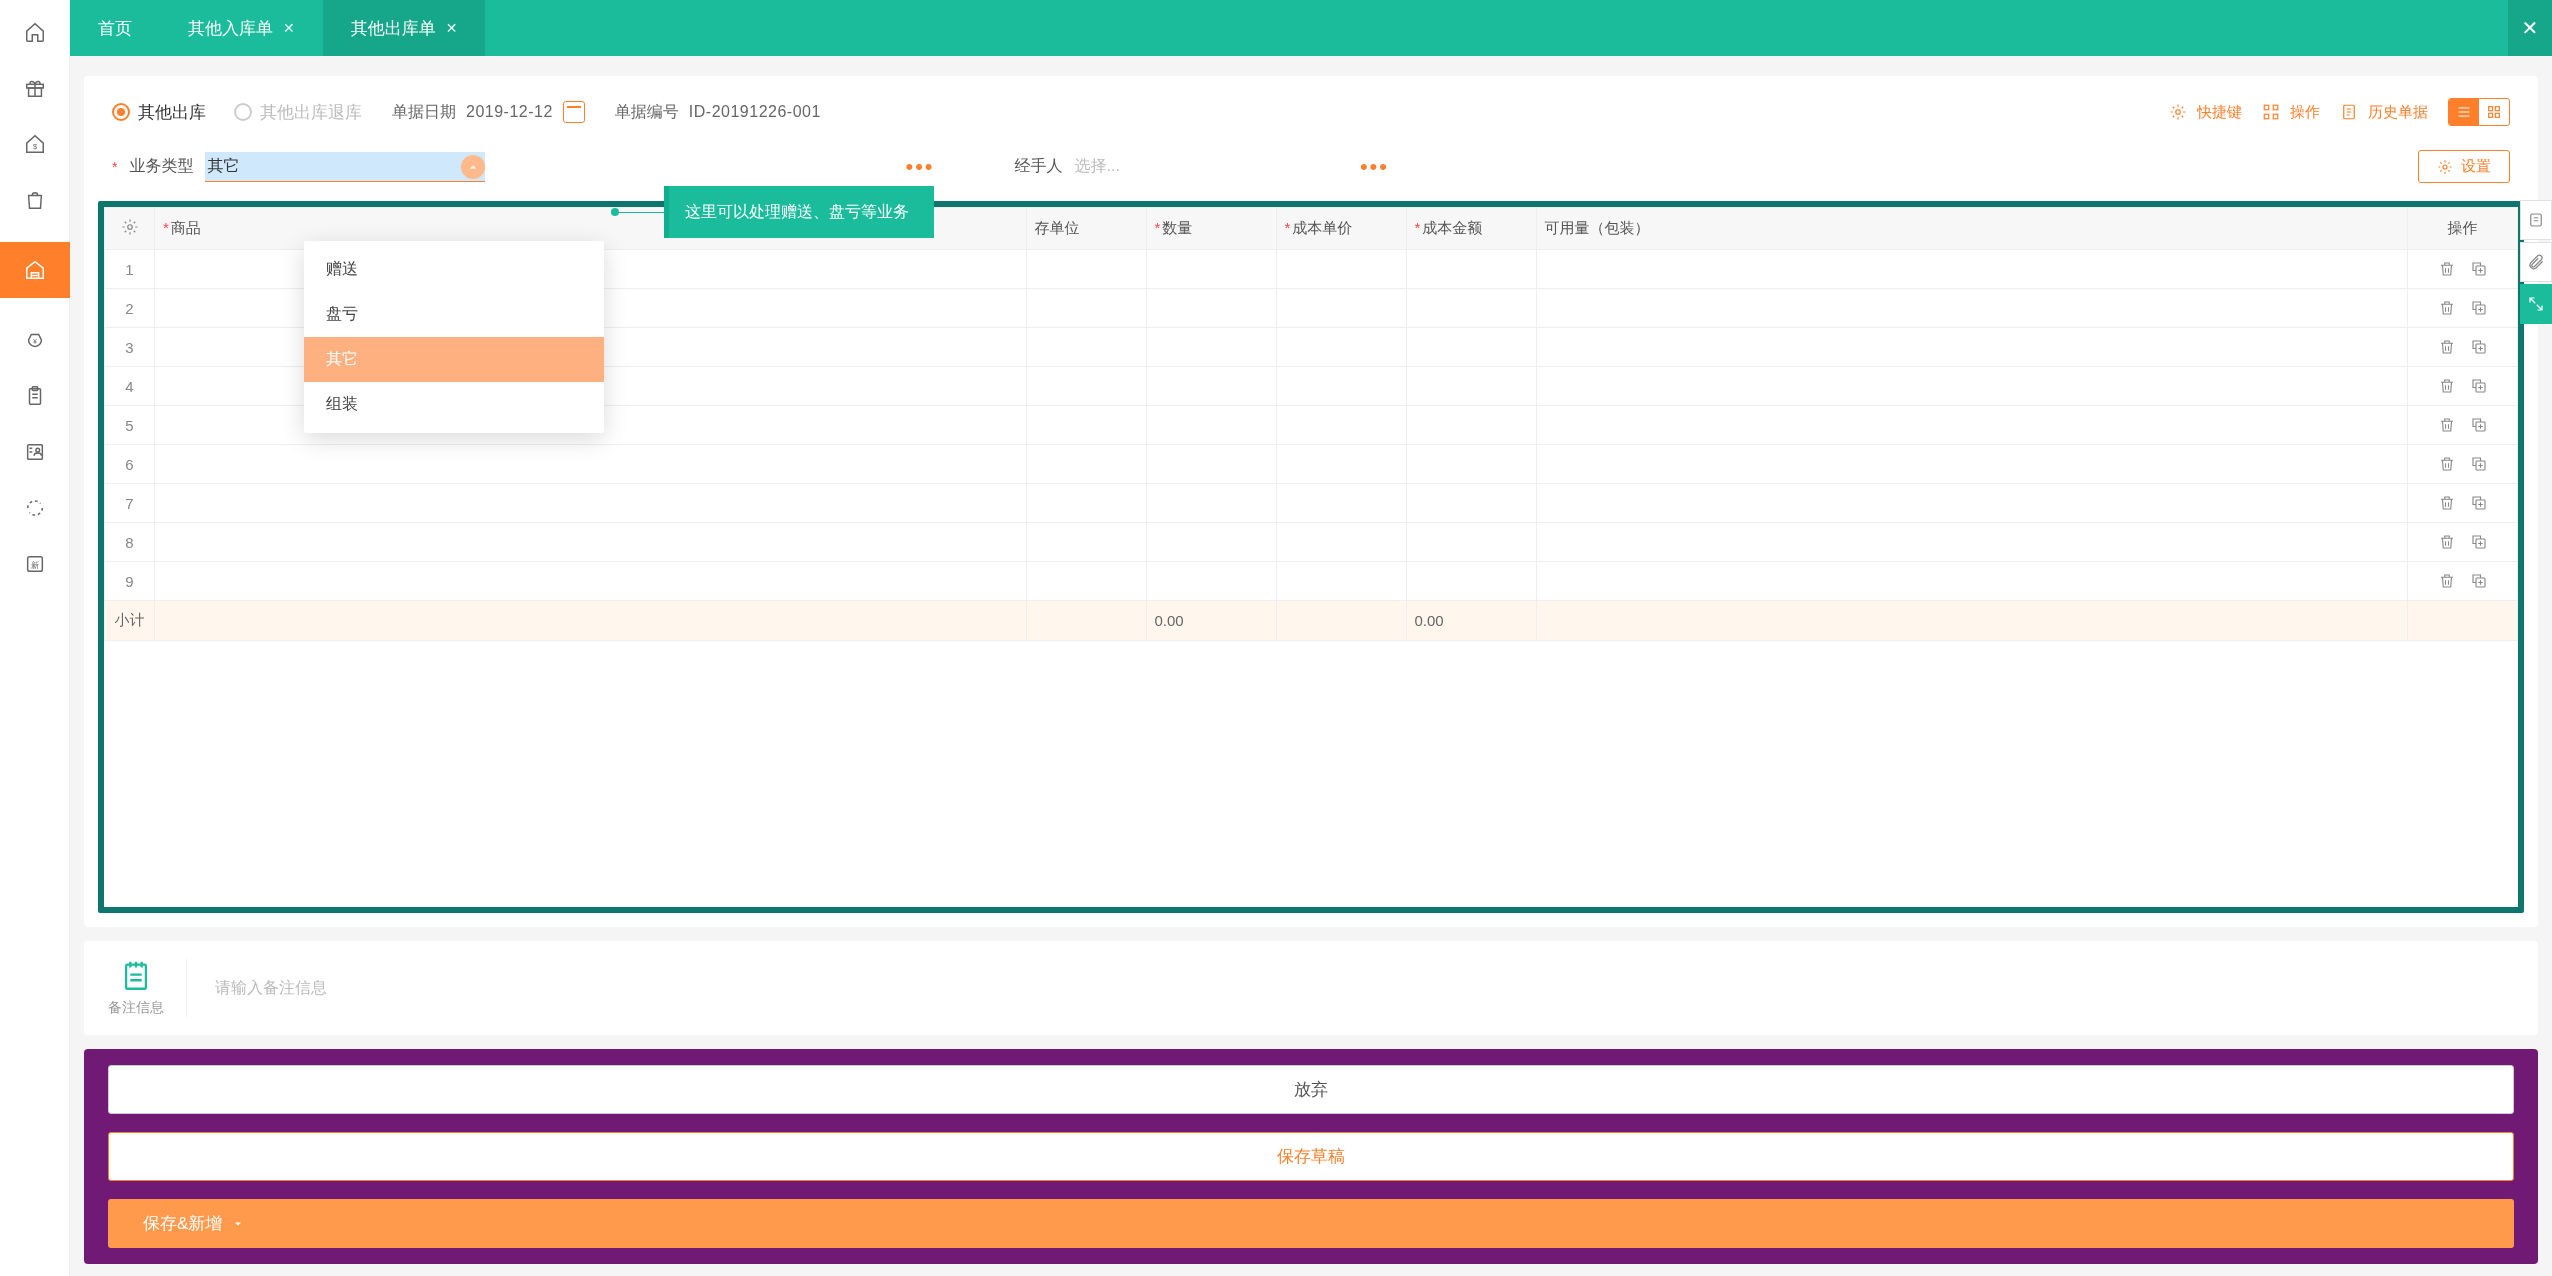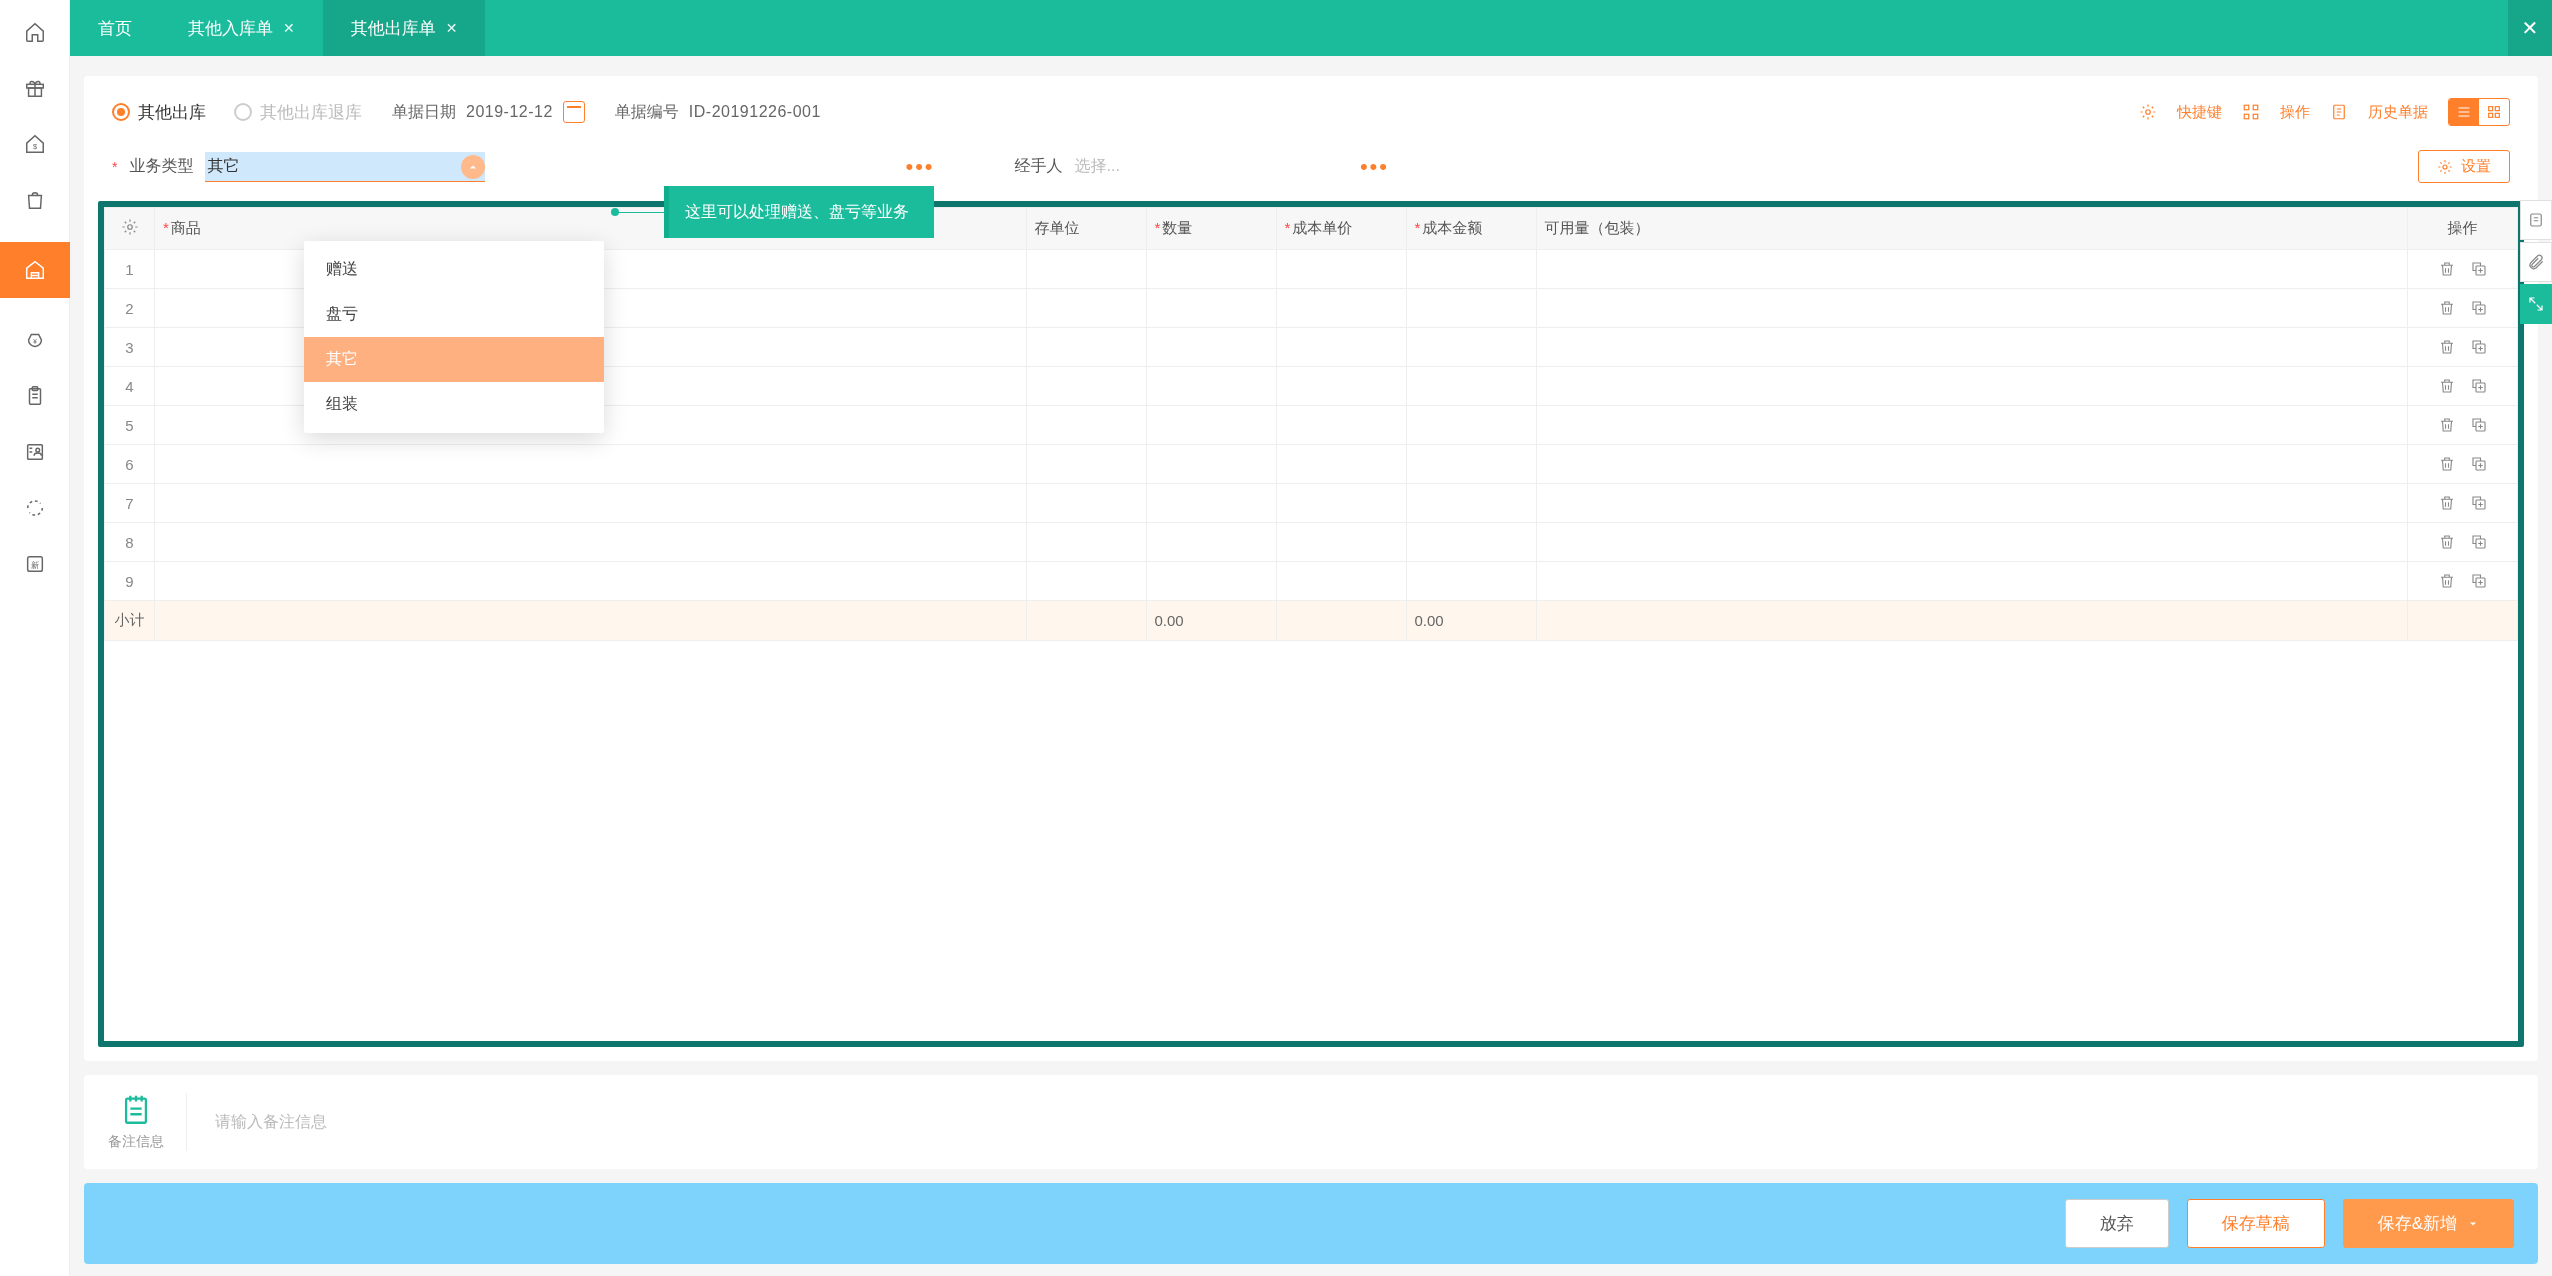--- a/index.html
+++ b/index.html
@@ -33,21 +33,21 @@
 .radio .circle { width:18px; height:18px; border-radius:50%; border:2px solid #ccc; display:inline-flex; align-items:center; justify-content:center; }
 .radio.checked .circle { border-color:#ff7f2a; }
 .radio.checked .circle::after { content:""; width:8px; height:8px; border-radius:50%; background:#ff7f2a; }
 .radio.checked { color:#333; font-weight:500; }
 .radio.unchecked { color:#bbb; }
 .meta-pair { display:flex; align-items:center; gap:10px; color:#666; font-size:16px; }
 .meta-pair .val { color:#666; letter-spacing:.5px; }
 .cal-icon { width:22px; height:22px; border:1.5px solid #ff7f2a; border-radius:3px; position:relative; }
 .cal-icon::before { content:""; position:absolute; top:4px; left:3px; right:3px; height:1.5px; background:#ff7f2a; }
 .top-actions { margin-left:auto; display:flex; align-items:center; gap:20px; color:#ff7f2a; font-size:15px; }
-.top-actions .act { display:flex; align-items:center; gap:20px; cursor:pointer; }
+.top-actions .act { display:flex; align-items:center; gap:10px; cursor:pointer; }
 .top-actions svg { width:18px; height:18px; stroke:#ff7f2a; fill:none; stroke-width:1.6; }
 .view-toggle { display:flex; border:1px solid #ff7f2a; border-radius:3px; overflow:hidden; }
 .view-toggle .vbtn { width:30px; height:26px; display:flex; align-items:center; justify-content:center; cursor:pointer; }
 .view-toggle .vbtn.active { background:#ff7f2a; color:#fff; }
 .view-toggle .vbtn svg { width:16px; height:16px; stroke:currentColor; fill:none; stroke-width:1.8; }
 .view-toggle .vbtn:not(.active) { color:#ff7f2a; }
 
 
 .form-row { display:flex; align-items:center; padding:10px 28px 18px; gap:40px; position:relative; }
 .field { display:flex; align-items:center; gap:12px; position:relative; }
@@ -86,21 +86,21 @@
 
 
 .remark-card { background:#fff; margin-top:14px; border-radius:4px; padding:18px 24px; display:flex; align-items:center; gap:28px; }
 .remark-side { display:flex; flex-direction:column; align-items:center; gap:6px; color:#1abc9c; padding-right:22px; border-right:1px solid #eee; }
 .remark-side svg { width:34px; height:34px; stroke:#1abc9c; fill:none; stroke-width:1.6; }
 .remark-side span { color:#999; font-size:14px; }
 .remark-input { flex:1; border:none; outline:none; font-size:16px; color:#333; }
 .remark-input::placeholder { color:#bbb; }
 
 
-.footer { background:#7dd3fc; margin-top:14px; padding:16px 24px; display:flex; justify-content:flex-end; gap:18px; border-radius:4px; }
+.footer { background:#701a75; margin-top:14px; padding:16px 24px; display:flex; justify-content:flex-end; gap:18px; border-radius:4px;flex-direction:column; }
 .btn { padding:12px 34px; border-radius:3px; font-size:17px; cursor:pointer; border:1px solid transparent; }
 .btn-default { background:#fff; border-color:#ccc; color:#555; }
 .btn-outline { background:#fff; border-color:#ff7f2a; color:#ff7f2a; }
 .btn-primary { background:#ff9a4d; color:#fff; display:flex; align-items:center; gap:10px; }
 .btn-primary svg { width:12px; height:12px; fill:#fff; }
 
 
 .rail { position:fixed; right:0; top:200px; display:flex; flex-direction:column; gap:2px; }
 .rail .rbtn { width:32px; height:40px; background:#fff; border:1px solid #e0e0e0; display:flex; align-items:center; justify-content:center; cursor:pointer; color:#888; }
 .rail .rbtn.hl { background:#1abc9c; color:#fff; border-color:#1abc9c; }

